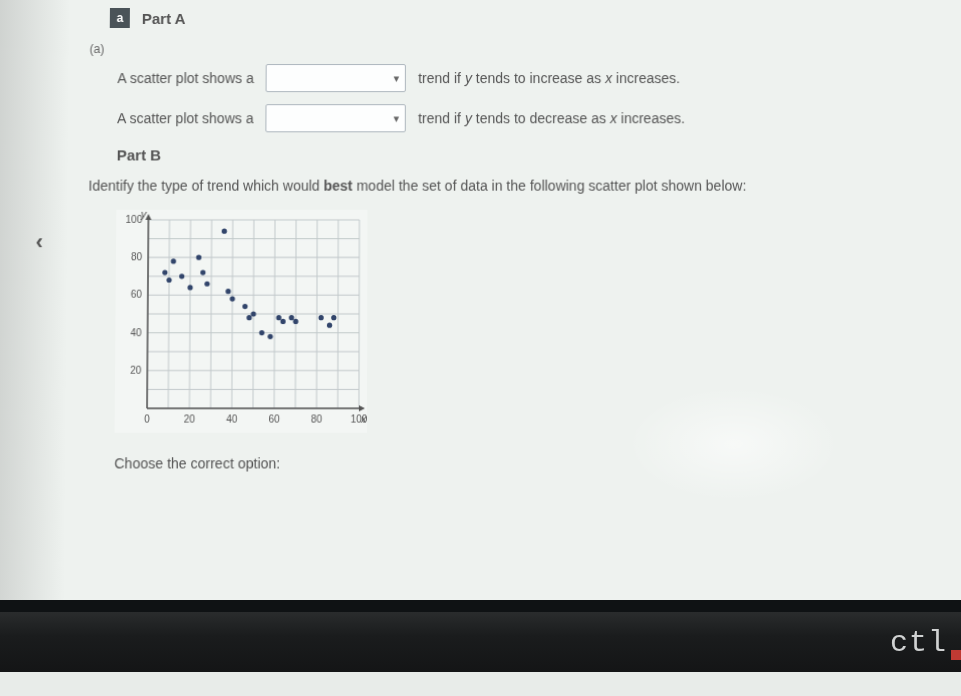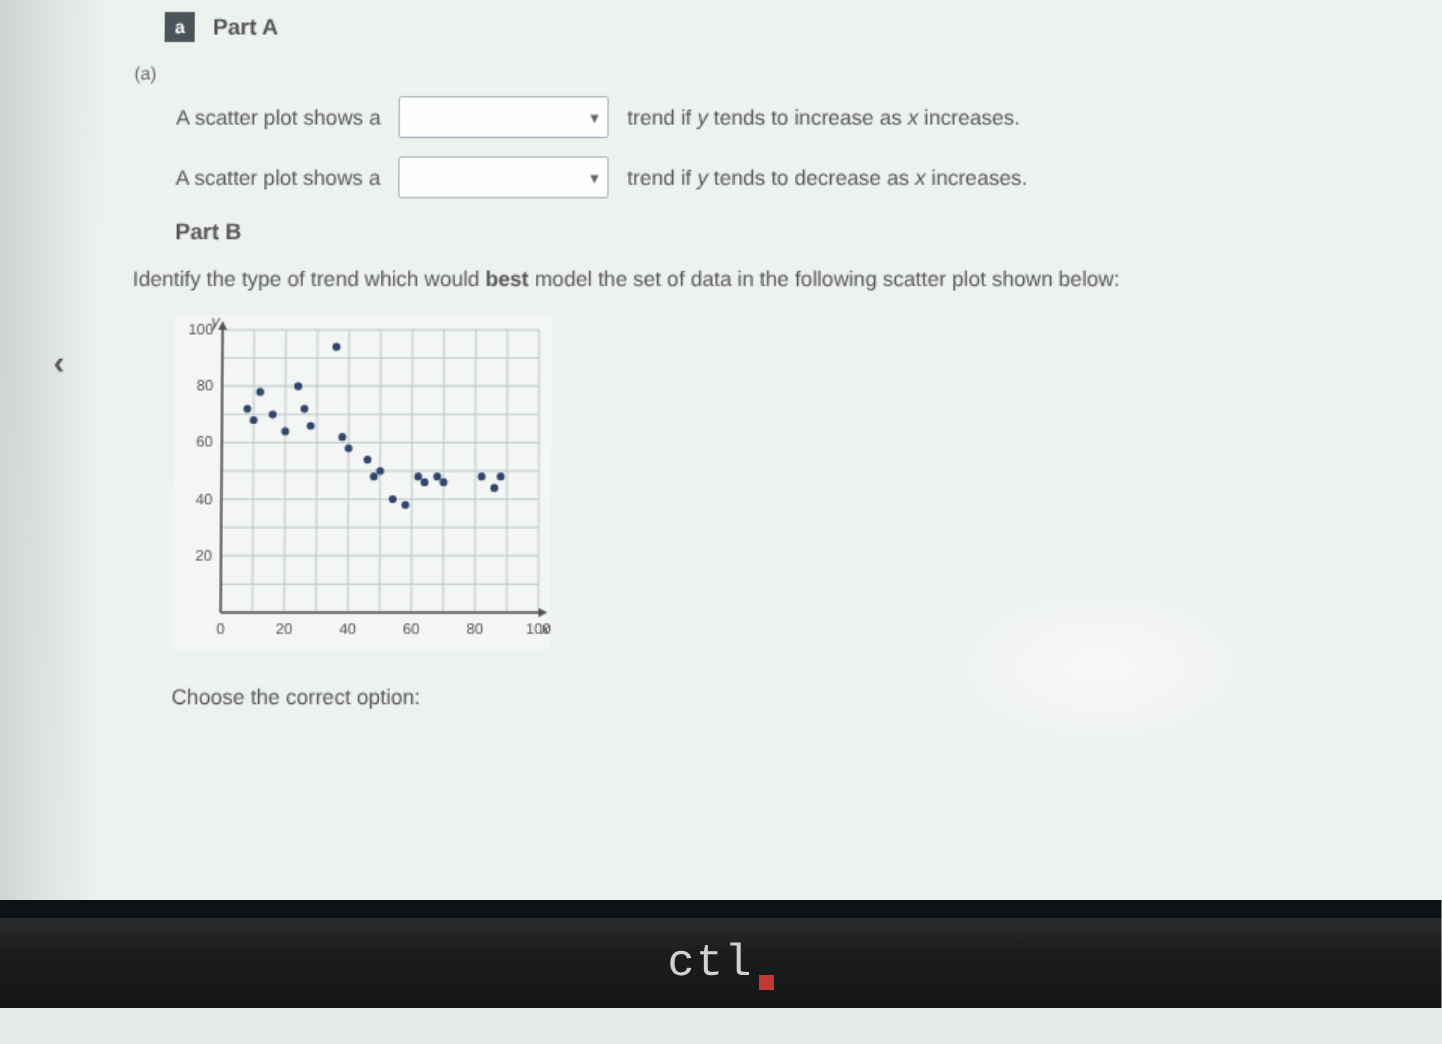--- a/index.html
+++ b/index.html
@@ -53,21 +53,21 @@
   .chart-wrap { margin-left:28px; }
   svg.chart { background:#f3f6f4; }
   .grid line { stroke:#c2c9cb; stroke-width:1; }
   .point { fill:#32456b; }
   .choose { margin:18px 0 0 28px; font-size:14px; color:#555; }
 
   .laptop-bezel {
     position:absolute; left:0; right:0; top:600px; height:72px;
     background: linear-gradient(#2a2c2d, #1a1c1d 40%, #141516);
     border-top: 12px solid #0f1214;
-    display:flex; align-items:flex-start; justify-content:center;
+    display:flex; align-items:flex-start; justify-content:flex-end;
     padding-top:14px;
   }
   .brand {
     font-family: "Courier New", monospace;
     font-size:30px; letter-spacing:1px; color:#d0d2d2; font-weight:300;
     display:flex; align-items:flex-end; gap:4px;
   }
   .brand .dot { width:10px; height:10px; background:#c03a33; display:inline-block; }
   .glare {
     position:absolute; right:80px; top:360px; width:300px; height:160px;

